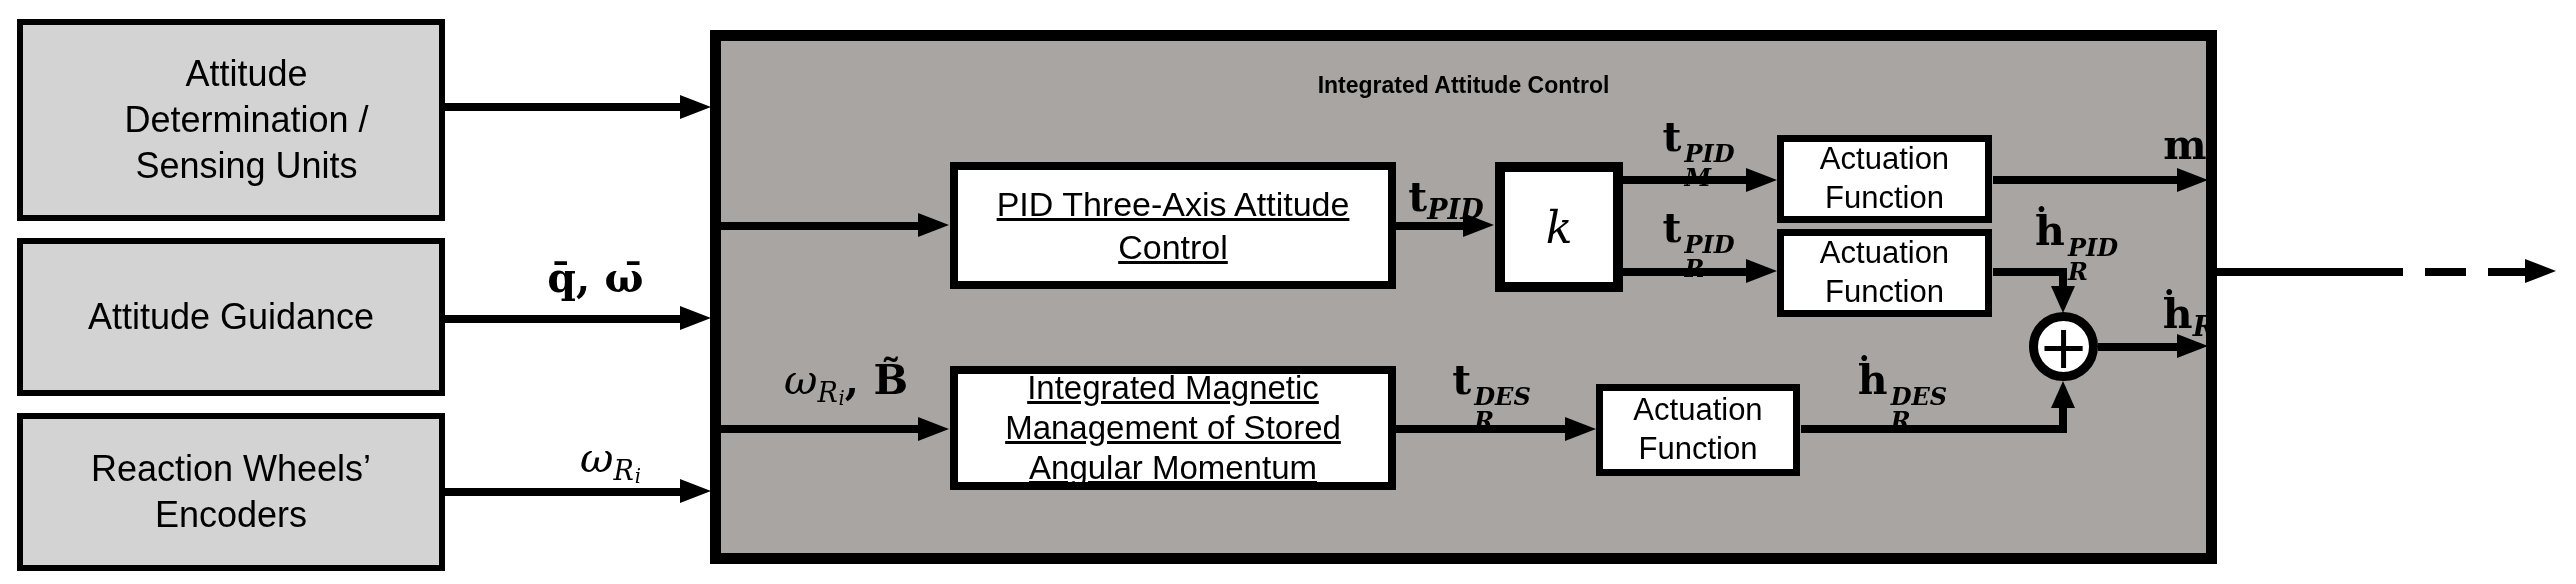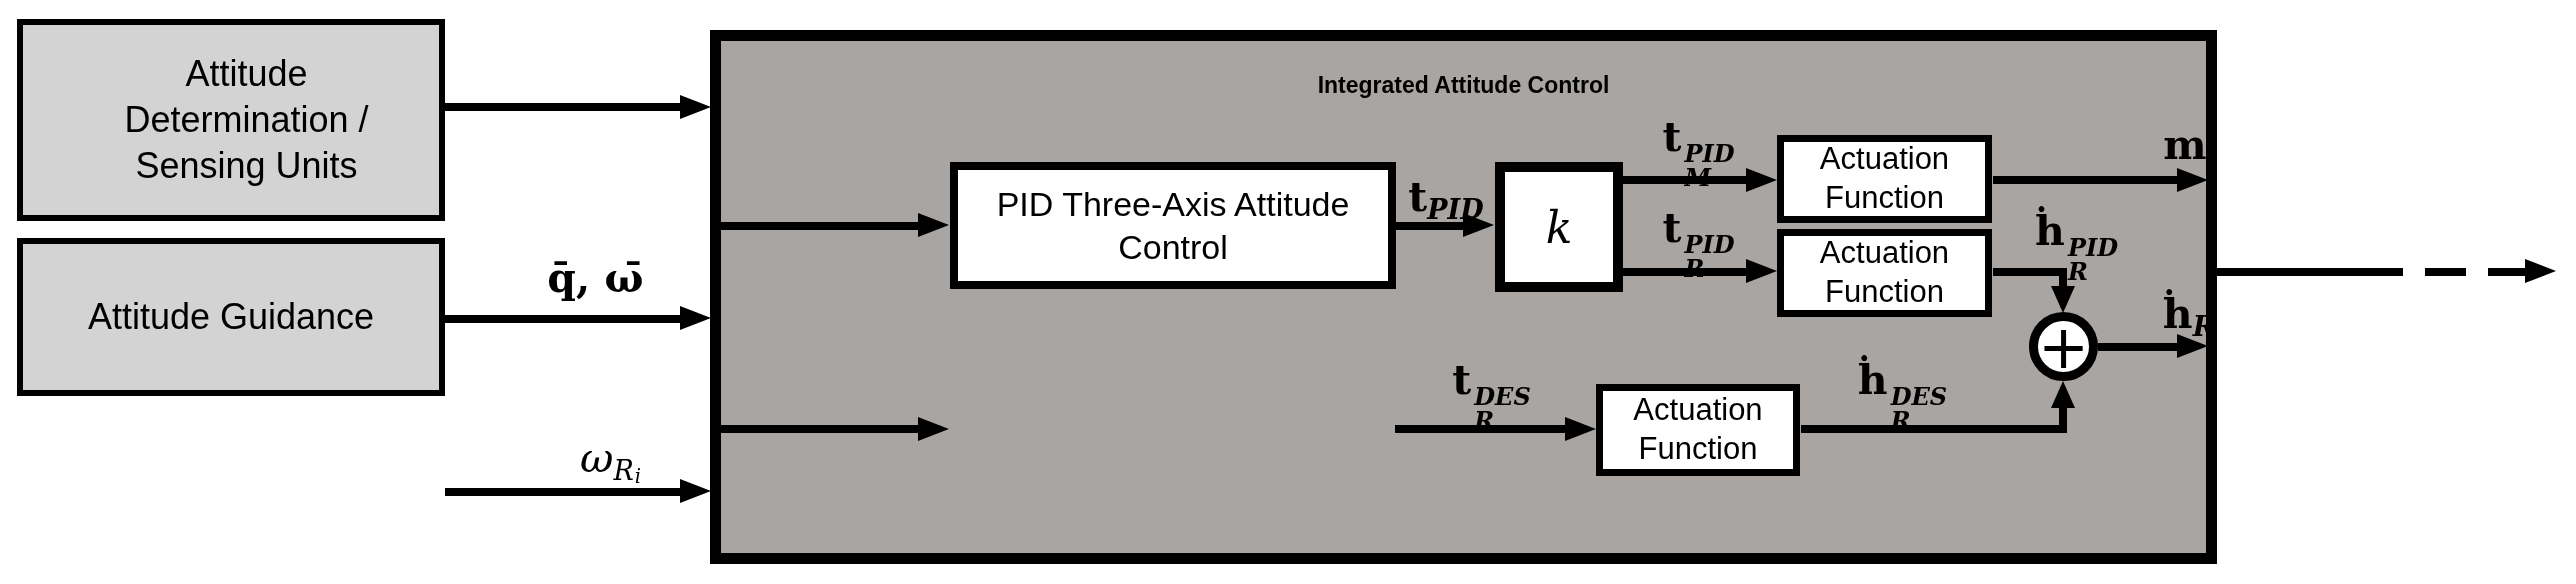--- a/index.html
+++ b/index.html
@@ -7,21 +7,21 @@
     --line:#000000; --bg:#ffffff;
   }
   html,body{margin:0;padding:0;background:var(--bg);}
   .stage{position:relative;width:2576px;height:585px;background:var(--bg);overflow:hidden;
          font-family:"Liberation Sans","DejaVu Sans",sans-serif;color:#000;}
   
   .blk{position:absolute;box-sizing:border-box;display:flex;align-items:center;justify-content:center;text-align:center;}
   .src{background:var(--source-fill);border:6.3px solid var(--line);font-size:36px;line-height:1.28;}
   .ctrl{position:absolute;box-sizing:border-box;background:var(--controller-fill);border:11px solid var(--line);}
   .white{background:var(--block-fill);}
-  .b11{border:8.6px solid var(--line);}
+  .b11{border:8.6px solid var(--line);text-decoration:underline;}
   .b13{border:10.2px solid var(--line);}
   .b10{border:7.8px solid var(--line);}
   .title{position:absolute;text-align:center;font-weight:bold;font-size:23px;}
   .caps{position:absolute;text-align:center;font-size:33px;letter-spacing:0.8px;}
   
   .hline,.vline{position:absolute;background:var(--line);}
   .hline{height:7.8px;} .vline{width:7.8px;}
   .dash{position:absolute;height:7.8px;background:repeating-linear-gradient(to right,var(--line) 0 41px,transparent 41px 63px);}
   .ah{position:absolute;width:0;height:0;}
   .ah.r{border-top:12.5px solid transparent;border-bottom:12.5px solid transparent;border-left:31px solid var(--line);}
@@ -47,45 +47,54 @@
 
   <div class="ctrl" style="left:710px;top:30px;width:1507px;height:534px;"></div>
   <div class="title" style="left:721px;top:72px;width:1485px;">Integrated Attitude Control</div>
 
   <div class="blk src" style="left:17px;top:19px;width:428px;height:202px;padding-left:31px;">
     <span style="width:313px;">Attitude Determination / Sensing Units</span>
   </div>
   <div class="blk src" style="left:17px;top:238px;width:428px;height:158px;">
     <span style="width:329px;">Attitude Guidance</span>
   </div>
+  <div class="blk src" style="left:17px;top:413px;width:428px;height:158px;">
+    <span style="width:313px;">Reaction Wheels’ Encoders</span>
+  </div>
 
   <div class="hline" style="left:445px;top:103px;width:236px;"></div>
   <div class="ah r" style="left:680px;top:95px;"></div>
   <div class="hline" style="left:445px;top:315px;width:236px;"></div>
   <div class="ah r" style="left:680px;top:306px;"></div>
   <div class="hline" style="left:445px;top:488px;width:236px;"></div>
   <div class="ah r" style="left:680px;top:479px;"></div>
 
   <div class="mlab" style="left:470px;top:252px;width:251px;">
     <span>q̄, ω̄</span>
   </div>
   <div class="mlab lt" style="left:501px;top:432px;width:219px;">
     <span class="it">ω</span><span class="msub">R</span><span class="msubsub">i</span>
   </div>
 
   <div class="hline" style="left:720px;top:222px;width:200px;"></div>
   <div class="ah r" style="left:918px;top:213px;"></div>
   <div class="hline" style="left:720px;top:425px;width:200px;"></div>
   <div class="ah r" style="left:918px;top:417px;"></div>
 
+  <div class="mlab" style="left:744px;top:354px;width:204px;">
+    <span class="it lt">ω</span><span class="msub lt">R</span><span class="msubsub lt">i</span><span>, B̃</span>
+  </div>
 
   <div class="blk white b11 inner-label" style="left:950px;top:162px;width:446px;height:127px;">
     <span style="width:407px;">PID Three-Axis Attitude Control</span>
   </div>
 
+  <div class="blk white b11" style="left:950px;top:366px;width:446px;height:124px;font-size:33px;line-height:1.22;">
+    <span style="width:407px;">Integrated Magnetic Management of Stored Angular Momentum</span>
+  </div>
 
   <div class="hline" style="left:1395px;top:222px;width:70px;"></div>
   <div class="ah r" style="left:1463px;top:213px;"></div>
   <div class="mlab" style="left:1395px;top:171px;width:102px;">
     <span>t</span><span class="msub">PID</span>
   </div>
 
   <div class="blk white b13" style="left:1495px;top:162px;width:128px;height:130px;font-family:'DejaVu Serif','Liberation Serif',serif;font-size:44px;font-style:italic;">
     <span>k</span>
   </div>

